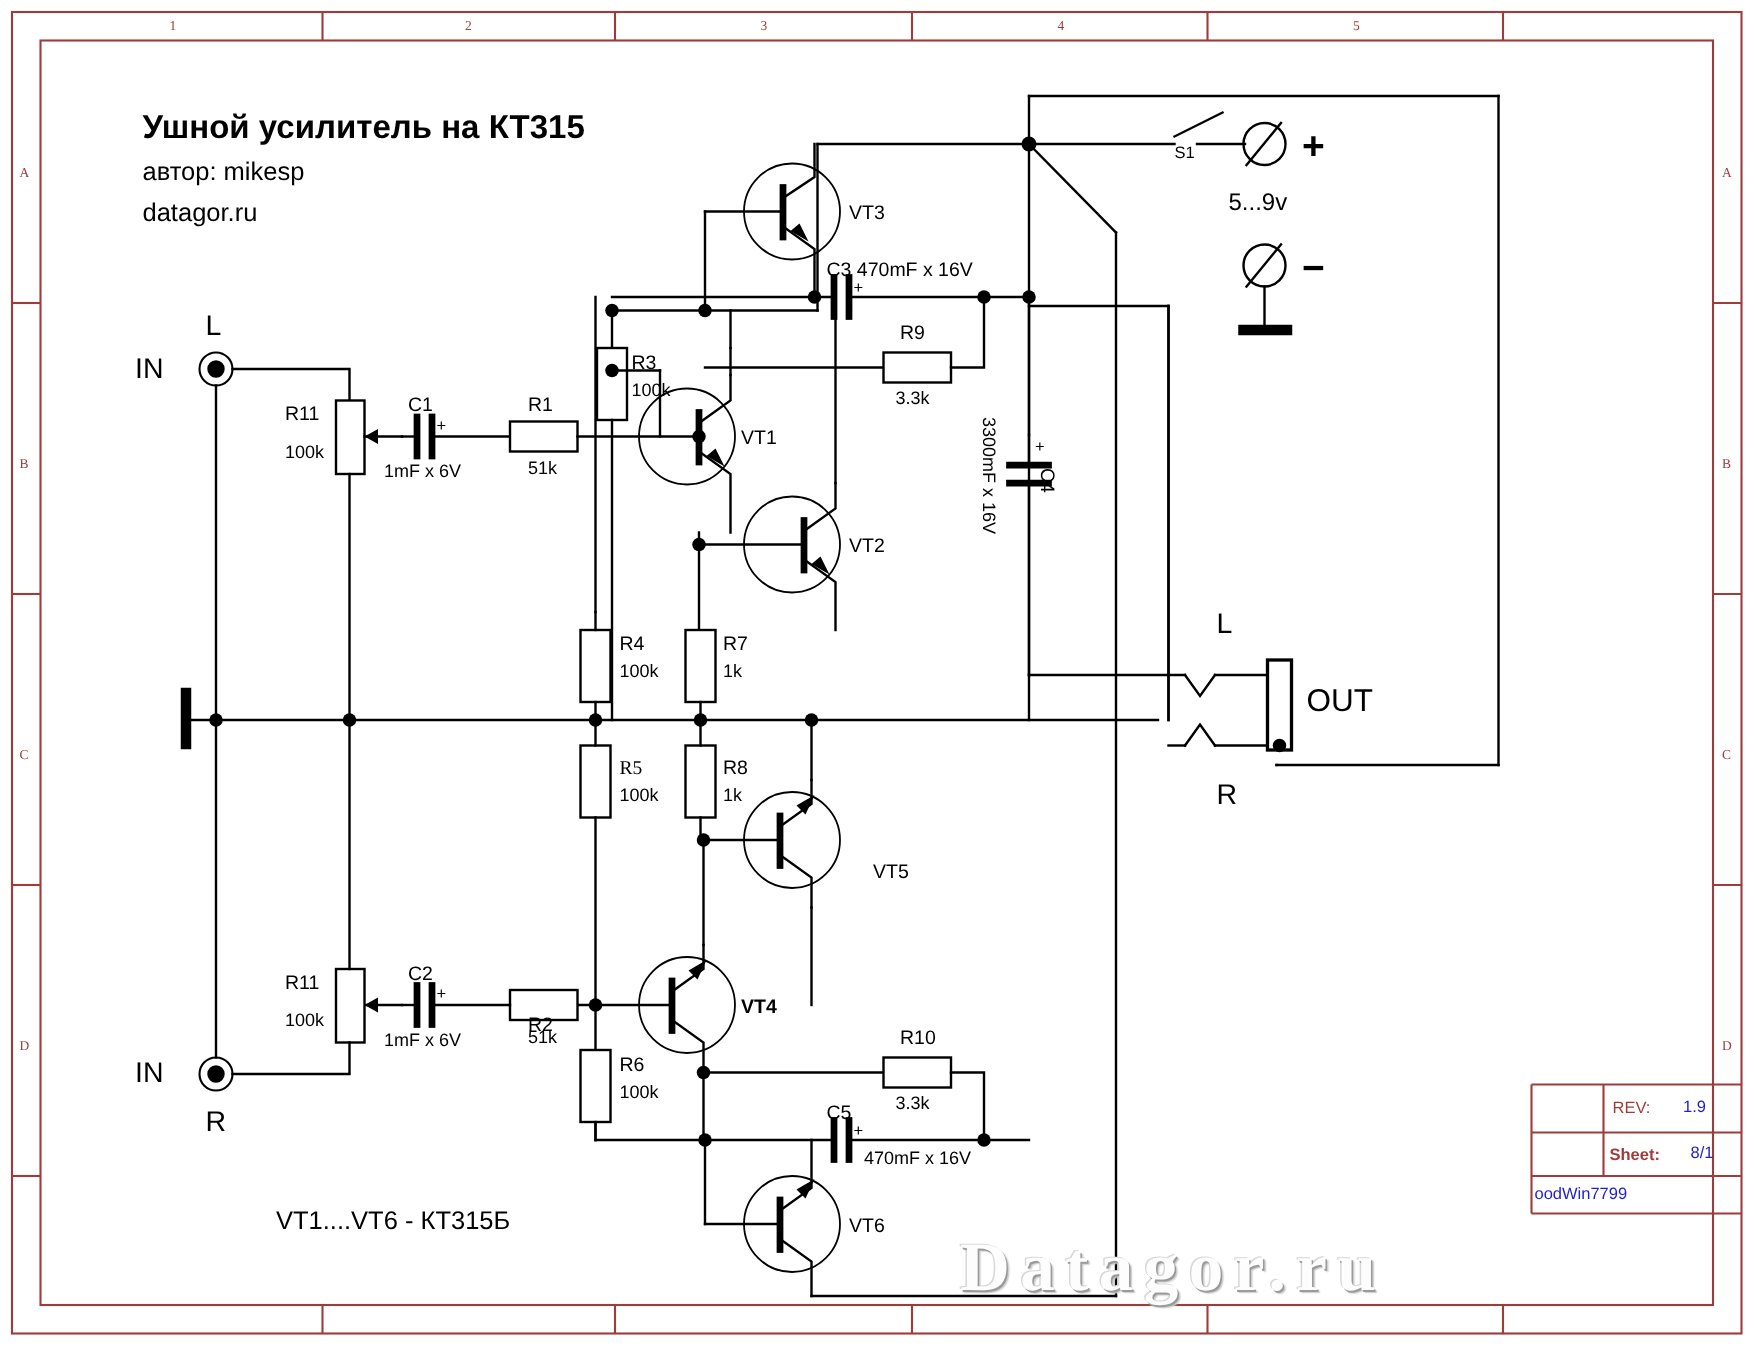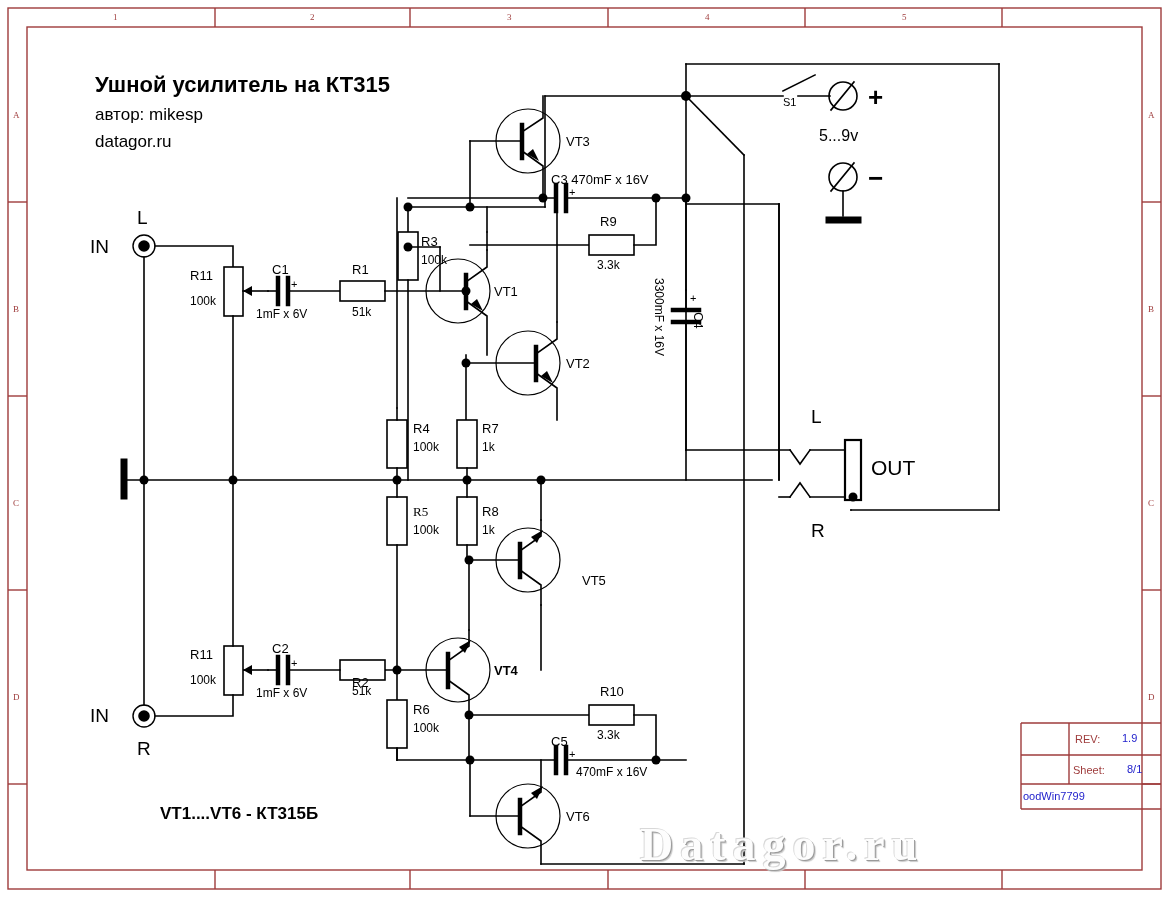--- a/index.html
+++ b/index.html
@@ -76,21 +76,21 @@
   <div class="frm" style="left:13px;top:498px;">C</div>
   <div class="frm" style="left:13px;top:692px;">D</div>
 
   <div class="frm" style="left:1148px;top:110px;">A</div>
   <div class="frm" style="left:1148px;top:304px;">B</div>
   <div class="frm" style="left:1148px;top:498px;">C</div>
   <div class="frm" style="left:1148px;top:692px;">D</div>
 
   <div class="tb tb-k" style="left:1075px;top:733px;">REV:</div>
   <div class="tb tb-v" style="left:1122px;top:732px;">1.9</div>
-  <div class="tb tb-k" style="left:1073px;top:764px;">Sheet:</div>
+  <div class="tb tb-k" style="left:1073px;top:764px;font-weight:bold;">Sheet:</div>
   <div class="tb tb-v" style="left:1127px;top:763px;">8/1</div>
   <div class="tb tb-v" style="left:1023px;top:790px;">oodWin7799</div>
 
   <svg width="1169" height="897">
     <g stroke="#000" fill="none" stroke-width="1.6" stroke-linecap="square">
 
       <circle cx="144" cy="246" r="11" stroke-width="1.4"></circle>
       <circle cx="144" cy="246" r="5" fill="#000"></circle>
       <path d="M144 257 L144 480"></path>
       <path d="M155 246 L233 246 L233 267"></path>
@@ -366,17 +366,17 @@
 
   <div class="lbl t-sm" style="left:783px;top:96px;">S1</div>
   <div class="lbl t-big" style="left:868px;top:82px;font-size:26px;font-weight:bold;">+</div>
   <div class="lbl t-med" style="left:819px;top:127px;">5...9v</div>
   <div class="lbl t-big" style="left:868px;top:163px;font-size:26px;font-weight:bold;">−</div>
 
   <div class="lbl t-big" style="left:811px;top:406px;">L</div>
   <div class="lbl t-big" style="left:811px;top:520px;">R</div>
   <div class="lbl" style="left:871px;top:456px;font-size:21px;">OUT</div>
 
-  <div class="lbl t-note" style="left:160px;top:804px;font-weight:bold;">VT1....VT6 -  КТ315Б</div>
+  <div class="lbl t-note" style="left:184px;top:804px;">VT1....VT6 -  КТ315Б</div>
 
   <div id="wm">Datagor.ru</div>
 
 </div>
 
 </body></html>

